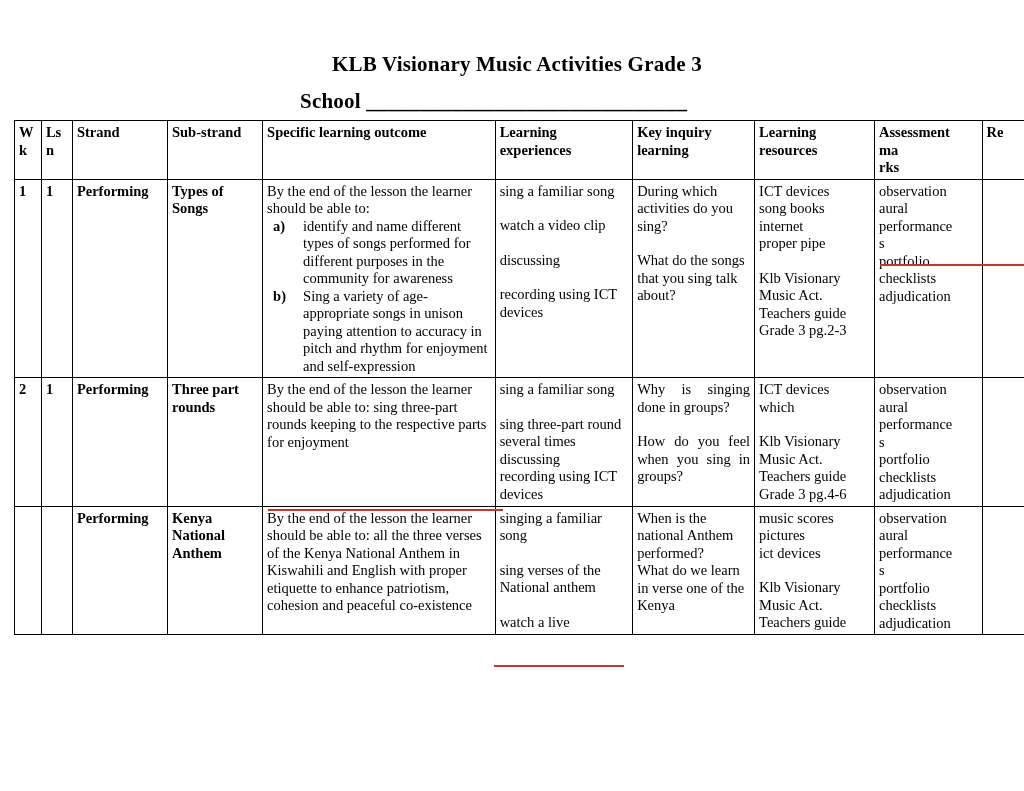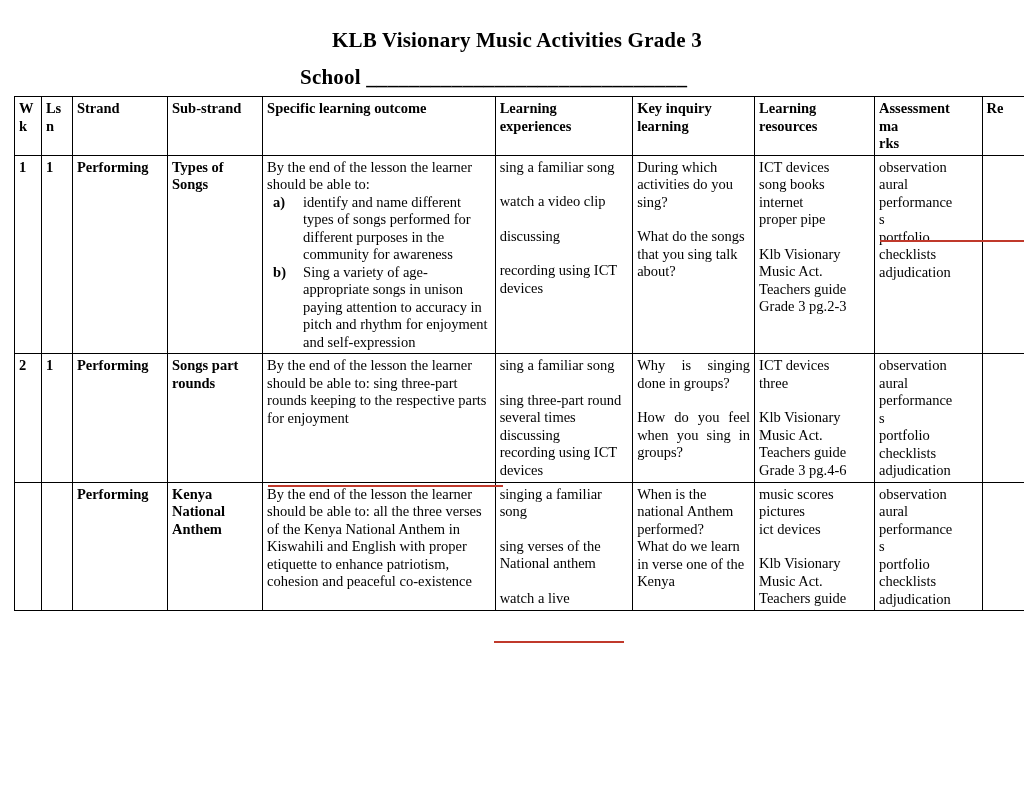--- a/index.html
+++ b/index.html
@@ -15,21 +15,21 @@
     overflow: hidden;
   }
   .page {
     position: relative;
     width: 1024px;
     height: 791px;
     background: #ffffff;
   }
   .title-block {
     text-align: center;
-    padding-top: 20px;
+    padding-top: 44px;
   }
   .title-line {
     font-family: "Liberation Serif", serif;
     font-weight: bold;
     font-size: 21px;
     letter-spacing: 0.2px;
     line-height: 40px;
     white-space: pre;
   }
   .title-line.l1 { padding-left: 10px; }
@@ -190,39 +190,39 @@
             <div>checklists</div>
             <div>adjudication</div>
           </td>
           <td></td>
         </tr>
 
         <tr>
           <td class="bold">2</td>
           <td class="bold">1</td>
           <td class="bold">Performing</td>
-          <td class="bold"><span class="cell-lines"><div>Songs part</div><div>rounds</div></span></td>
+          <td class="bold"><span class="cell-lines"><div>Three part</div><div>rounds</div></span></td>
           <td>
             <div>By the end of the lesson the learner should be able to: sing three-part rounds keeping to the respective parts for enjoyment</div>
           </td>
           <td>
             <div>sing a familiar song</div>
             <div class="blank-line"></div>
             <div>sing three-part round several times</div>
             <div>discussing</div>
             <div> recording using ICT devices</div>
           </td>
           <td class="justify">
             <div>Why is singing done in groups?</div>
             <div class="blank-line"></div>
             <div class="justify">How do you feel when you sing in groups?</div>
           </td>
           <td>
             <div>ICT devices</div>
-            <div>three</div>
+            <div>which</div>
             <div class="blank-line"></div>
             <div>Klb Visionary Music Act. Teachers guide Grade 3 pg.4-6</div>
           </td>
           <td>
             <div>observation</div>
             <div>aural</div>
             <div>performance</div>
             <div>s</div>
             <div>portfolio</div>
             <div>checklists</div>

